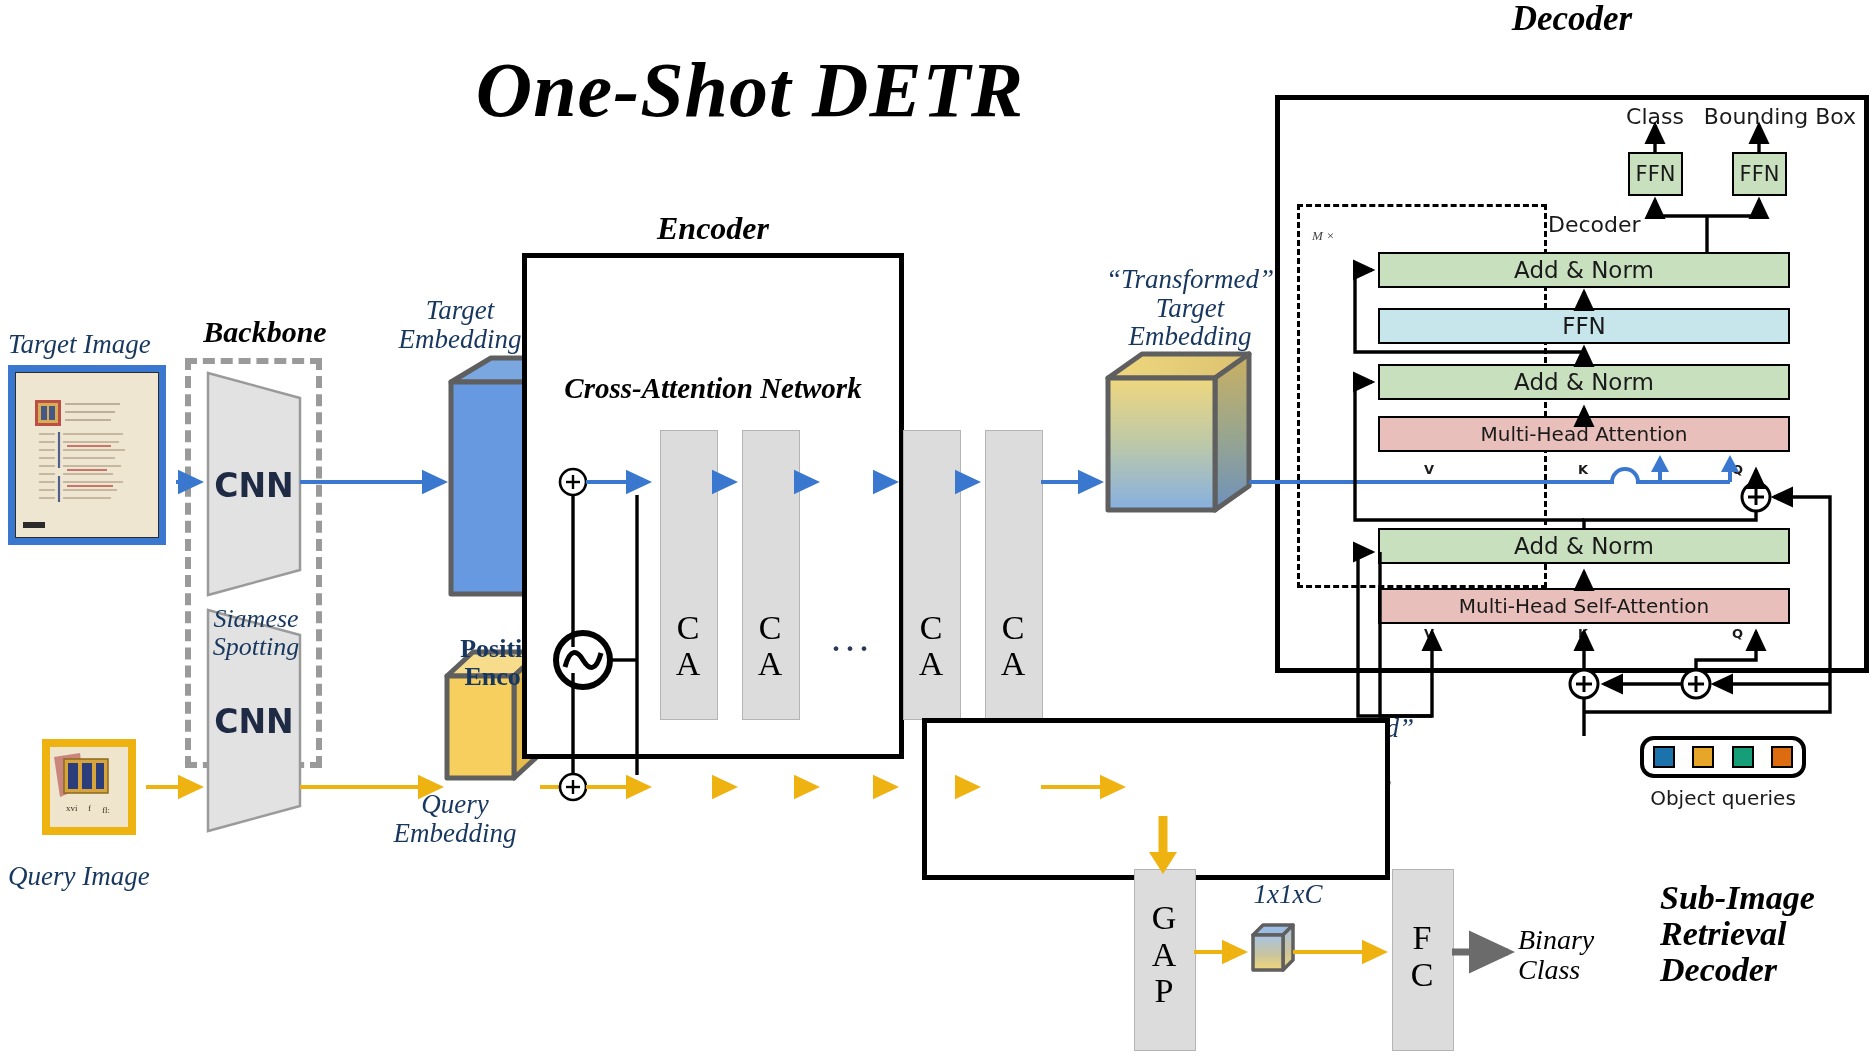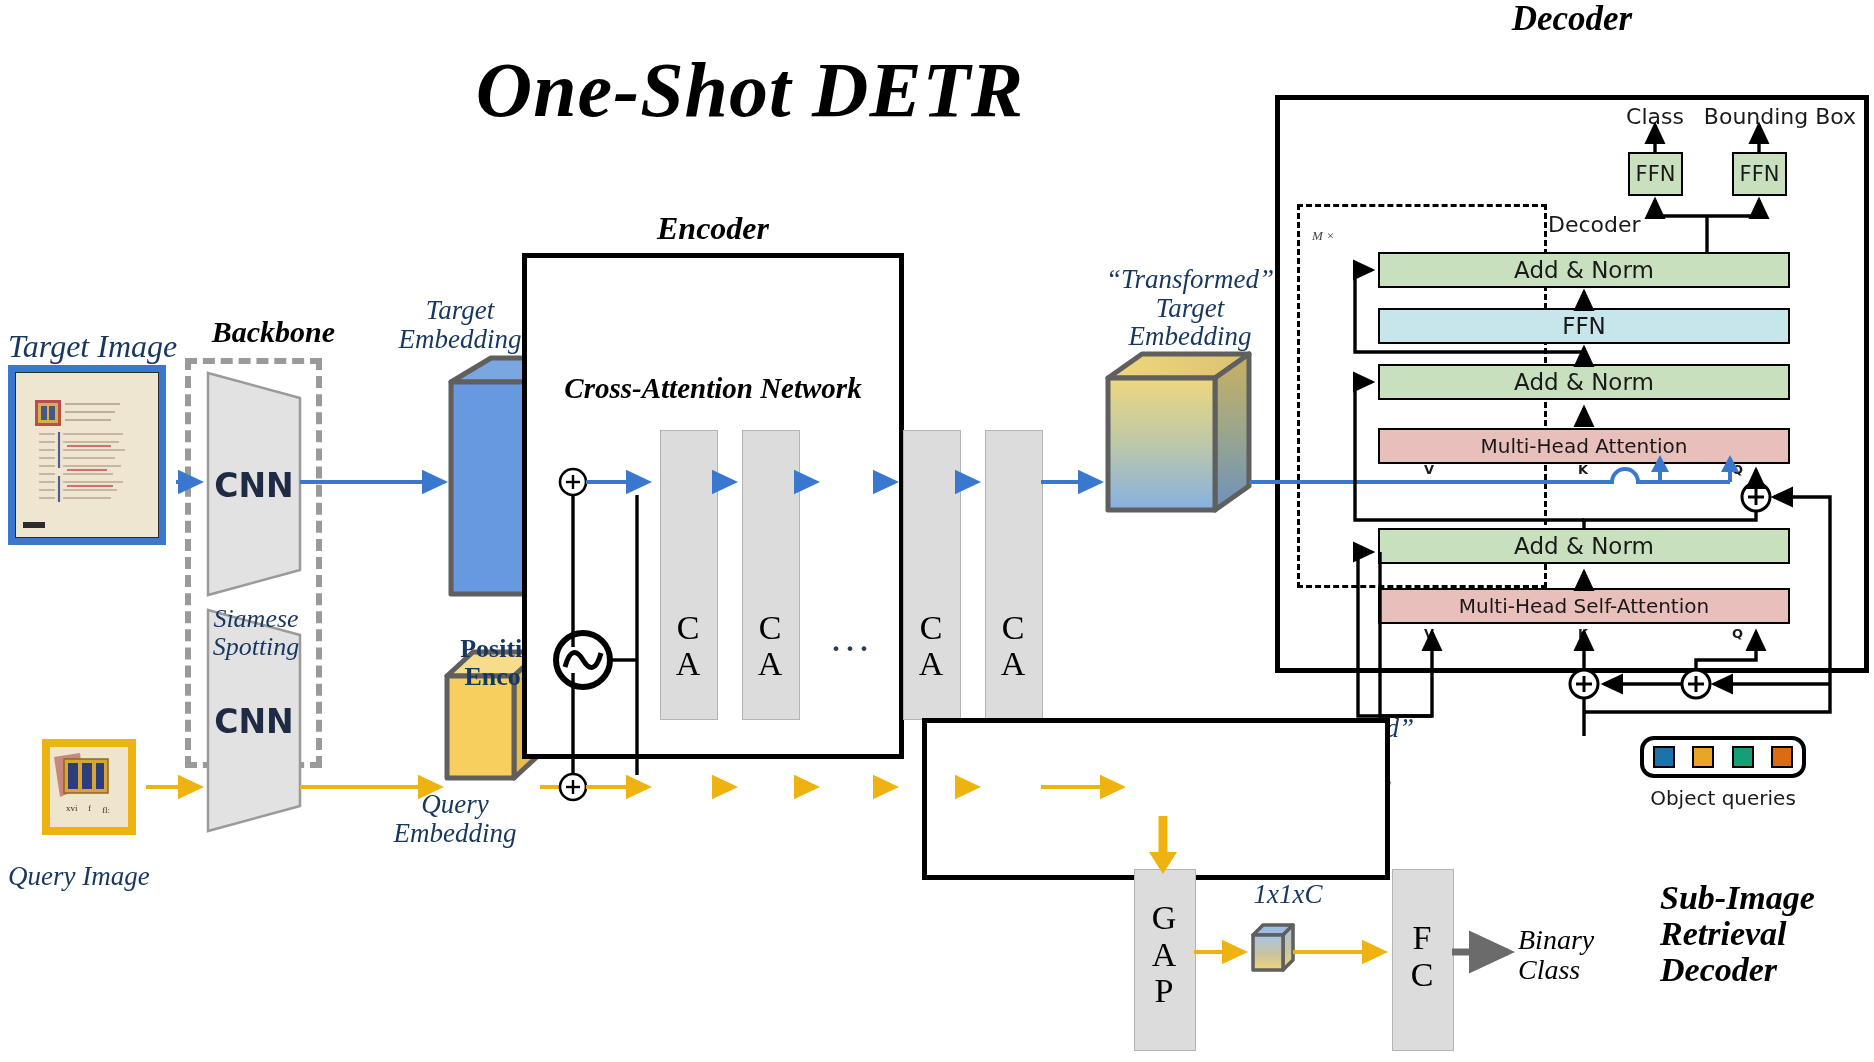--- a/index.html
+++ b/index.html
@@ -47,21 +47,21 @@
   .pink{background:#e8bfbb;}
   .qsq{width:22px;height:22px;border:2px solid #000;box-sizing:border-box;}
 
   svg.ov{position:absolute;left:0;top:0;width:1874px;height:1062px;overflow:visible;pointer-events:none;}
 </style>
 </head>
 <body>
 
 <div class="abs" id="title">One-Shot DETR</div>
 
-<div class="abs serif-it lbl" style="left:8px;top:330px;width:180px;font-size:32px;">Target Image</div>
+<div class="abs serif-it lbl" style="left:8px;top:330px;width:180px;font-size:27px;">Target Image</div>
 
 <div class="abs img-frame" id="target-img">
   <svg width="100%" height="100%" viewBox="0 0 144 166" preserveAspectRatio="none">
     <rect x="0" y="0" width="144" height="166" fill="#efe6d2"></rect>
     <rect x="0" y="0" width="144" height="166" fill="none" stroke="#2b2b2b" stroke-width="2"></rect>
     <g fill="#6d2f2f" opacity=".85">
       <rect x="20" y="28" width="26" height="26" fill="#b5342f"></rect>
       <rect x="23" y="31" width="20" height="20" fill="#d5a53c"></rect>
       <rect x="26" y="34" width="6" height="14" fill="#2a3f7a"></rect>
       <rect x="34" y="34" width="6" height="14" fill="#2a3f7a"></rect>
@@ -116,21 +116,21 @@
     <g fill="#3a3020" font-size="9" font-family="serif">
       <text x="16" y="64">xvi</text>
         <text x="38" y="64">f</text>
         <text x="52" y="66">fl:</text>
     </g>
   </svg>
 </div>
 
 <div class="abs serif-it lbl" style="left:8px;top:862px;width:190px;font-size:27px;">Query Image</div>
 
-<div class="abs serif-it-blk" style="left:195px;top:315px;width:140px;text-align:right;font-size:30px;font-weight:bold;">Backbone</div>
+<div class="abs serif-it-blk" style="left:195px;top:315px;width:140px;text-align:center;font-size:30px;font-weight:bold;">Backbone</div>
 
 <div class="abs" id="backbone-box"></div>
 
 <svg class="ov">
   <polygon points="208,373 300,398 300,570 208,595" fill="#e2e2e2" stroke="#9a9a9a" stroke-width="2.5"></polygon>
   <polygon points="208,610 300,635 300,806 208,831" fill="#e2e2e2" stroke="#9a9a9a" stroke-width="2.5"></polygon>
 </svg>
 <div class="abs sans" style="left:208px;top:466px;width:92px;text-align:center;font-size:33px;font-weight:bold;color:#1f2b44;">CNN</div>
 <div class="abs sans" style="left:208px;top:702px;width:92px;text-align:center;font-size:33px;font-weight:bold;color:#1f2b44;">CNN</div>
 
@@ -292,21 +292,21 @@
 
 <div class="blk green" style="left:1628px;top:152px;width:55px;height:44px;font-size:21px;">FFN</div>
 <div class="blk green" style="left:1732px;top:152px;width:55px;height:44px;font-size:21px;">FFN</div>
 
 <div class="abs sans" style="left:1548px;top:212px;width:140px;text-align:left;font-size:22px;">Decoder</div>
 <div class="abs" style="left:1312px;top:228px;width:60px;font-size:13px;font-style:italic;color:#444;font-family:'Liberation Serif',serif;">M ×</div>
 
 <div class="blk green" style="left:1378px;top:252px;width:412px;height:36px;font-size:23px;">Add &amp; Norm</div>
 <div class="blk cyan" style="left:1378px;top:308px;width:412px;height:36px;font-size:23px;">FFN</div>
 <div class="blk green" style="left:1378px;top:364px;width:412px;height:36px;font-size:23px;">Add &amp; Norm</div>
-<div class="blk pink" style="left:1378px;top:428px;width:412px;height:36px;font-size:20px;">Multi-Head  Attention</div>
+<div class="blk pink" style="left:1378px;top:416px;width:412px;height:36px;font-size:20px;">Multi-Head  Attention</div>
 <div class="blk green" style="left:1378px;top:528px;width:412px;height:36px;font-size:23px;">Add &amp; Norm</div>
 <div class="blk pink" style="left:1378px;top:588px;width:412px;height:36px;font-size:20px;">Multi-Head  Self-Attention</div>
 
 <div class="abs sans" style="left:1424px;top:462px;font-size:13px;font-weight:bold;">V</div>
 <div class="abs sans" style="left:1578px;top:462px;font-size:13px;font-weight:bold;">K</div>
 <div class="abs sans" style="left:1732px;top:462px;font-size:13px;font-weight:bold;">Q</div>
 <div class="abs sans" style="left:1424px;top:626px;font-size:13px;font-weight:bold;">V</div>
 <div class="abs sans" style="left:1578px;top:626px;font-size:13px;font-weight:bold;">K</div>
 <div class="abs sans" style="left:1732px;top:626px;font-size:13px;font-weight:bold;">Q</div>
 

